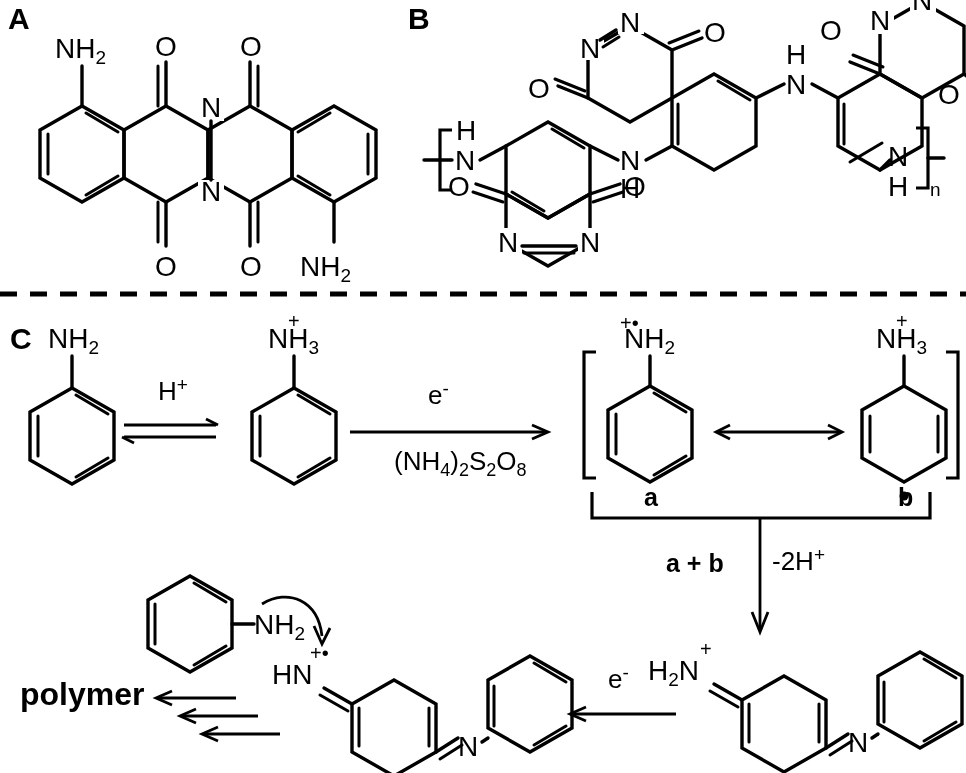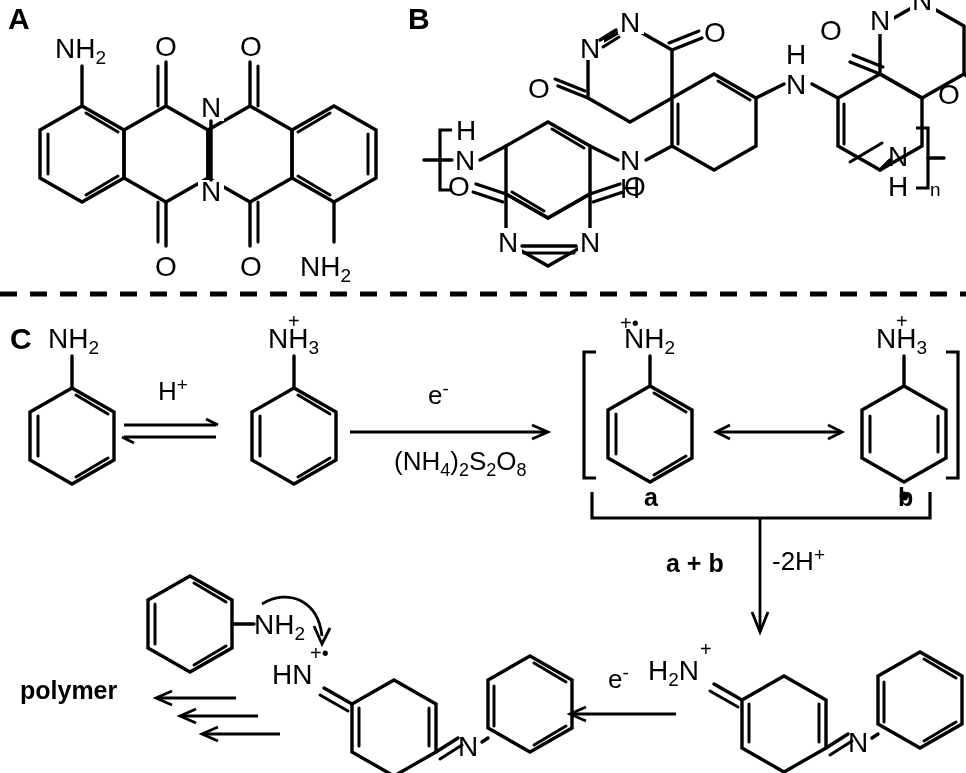--- a/index.html
+++ b/index.html
@@ -9,21 +9,21 @@
   }
   #figure{position:absolute;inset:0;width:966px;height:773px;}
   .panel-label{
     position:absolute;font-weight:bold;font-size:30px;
     font-family:"Liberation Sans", sans-serif;line-height:1;
   }
   #label-A{left:8px;top:4px;}
   #label-B{left:408px;top:4px;}
   #label-C{left:10px;top:324px;}
   .word{
-    position:absolute;font-weight:bold;font-size:25px;
+    position:absolute;font-weight:bold;font-size:32px;
     font-family:"Liberation Sans", sans-serif;line-height:1;
   }
   #polymer-label{left:20px;top:678px;}
   svg{display:block;}
   svg text{font-family:"Liberation Sans", sans-serif;fill:#000;}
   .atom{font-size:28px;}
   .sub{font-size:19px;}
   .sup{font-size:20px;}
   .ital{font-size:19px;font-style:normal;}
   .bold{font-weight:bold;font-size:25px;}

